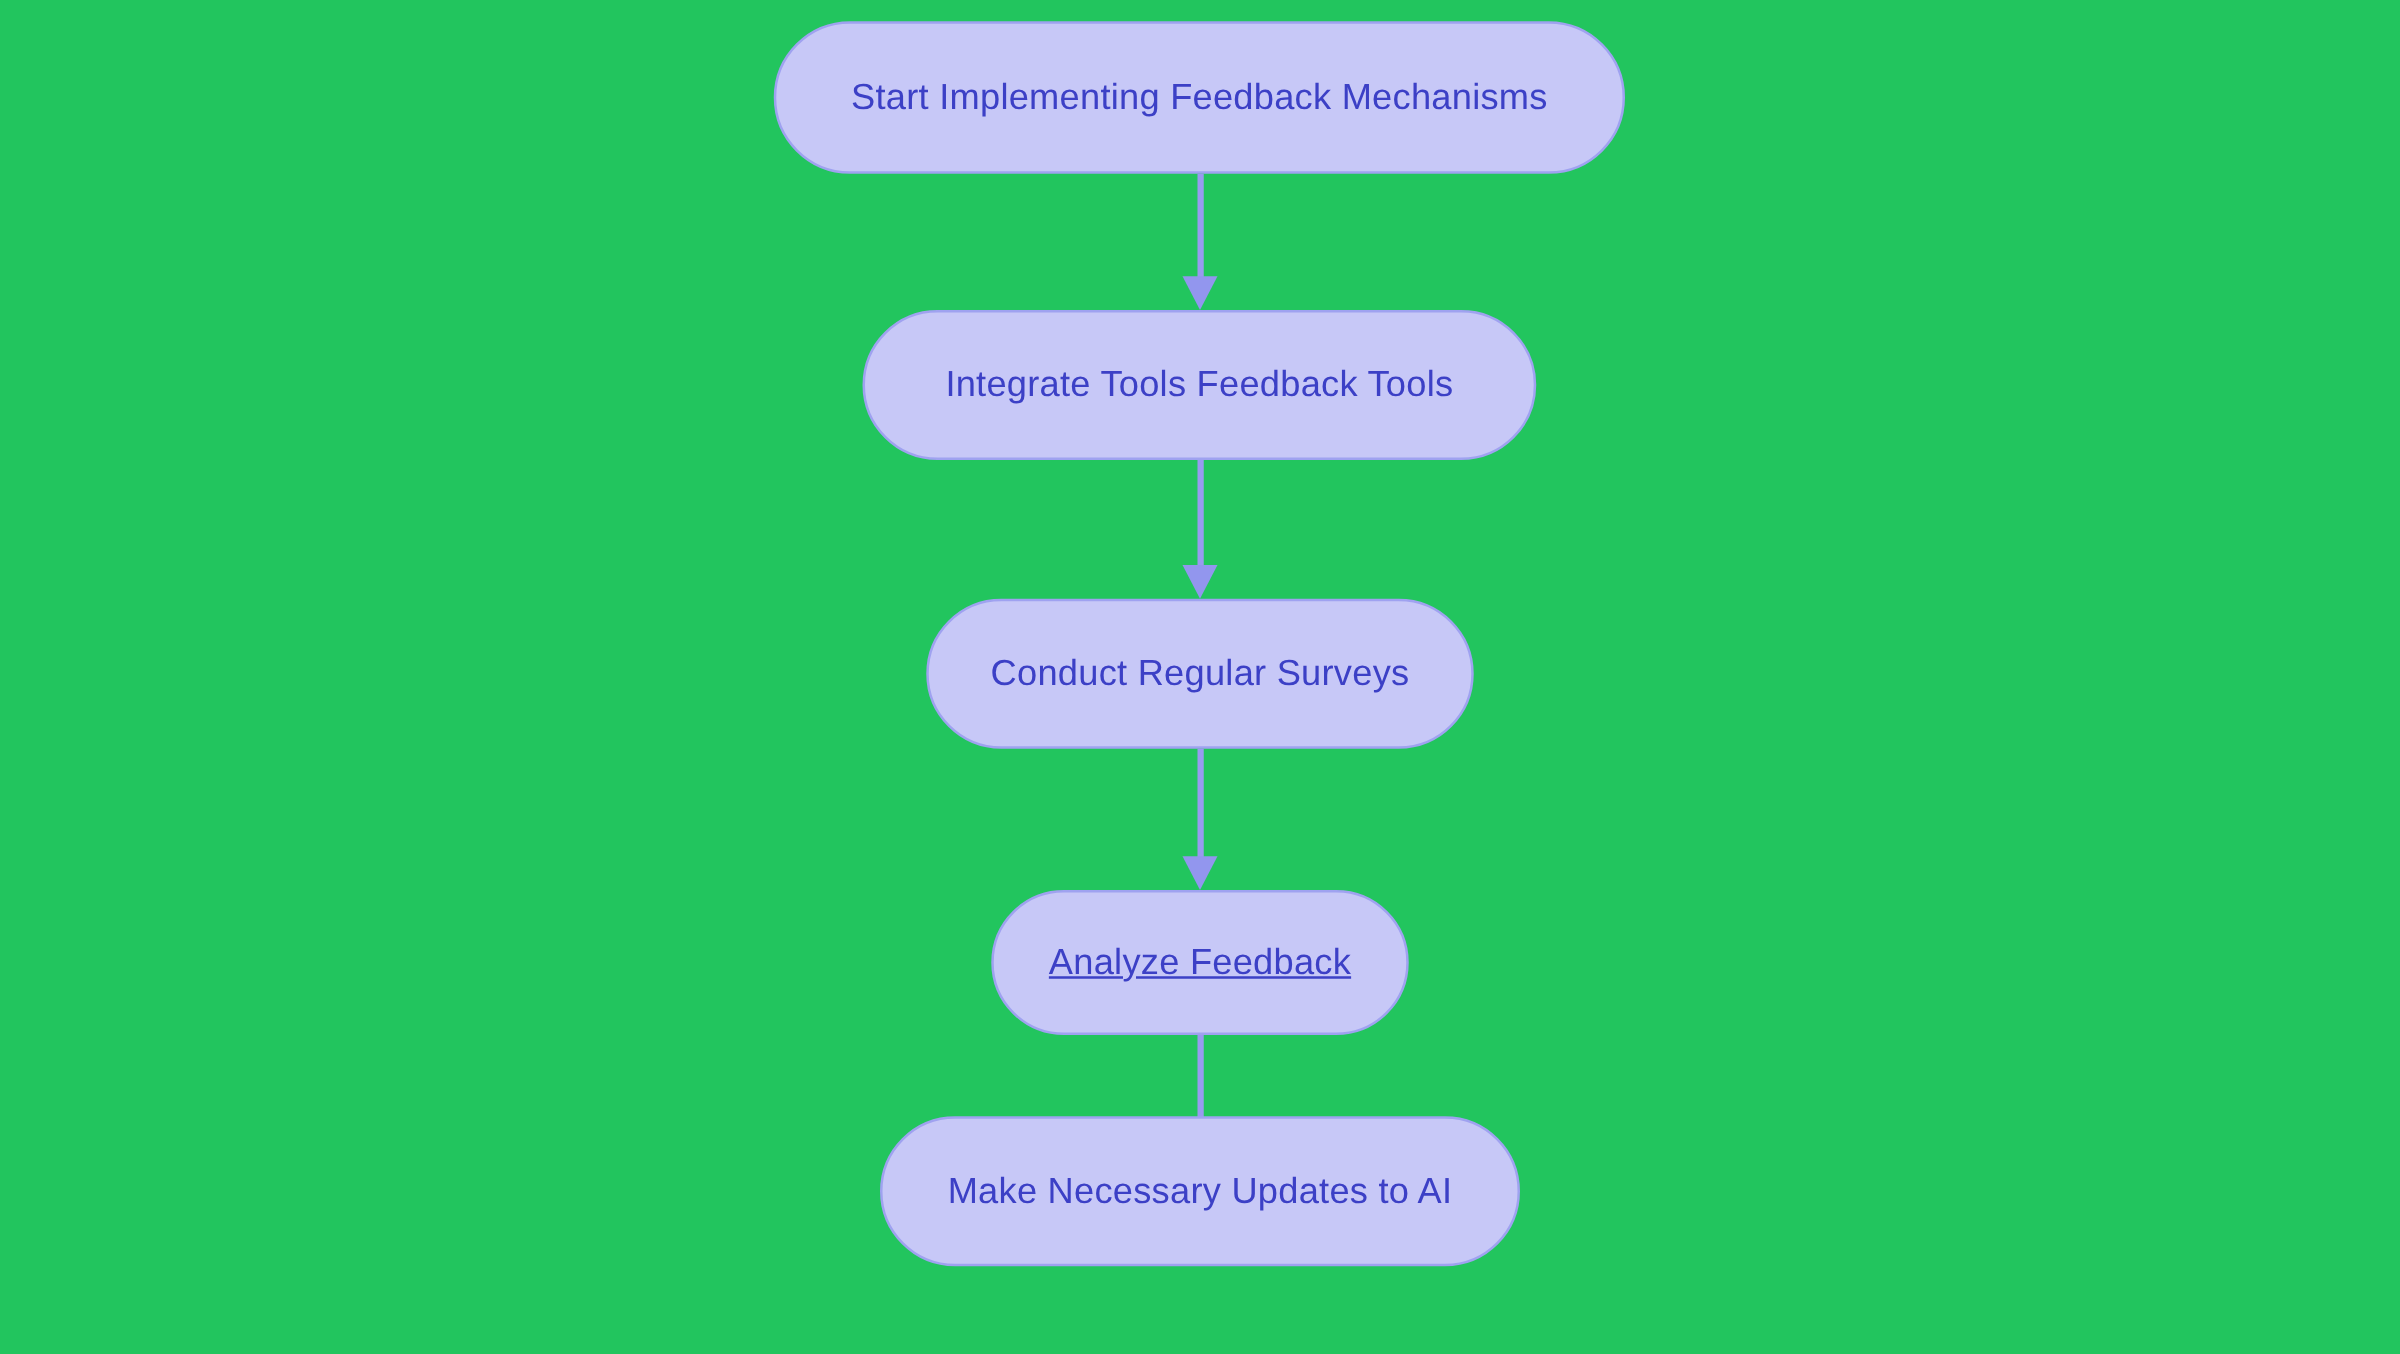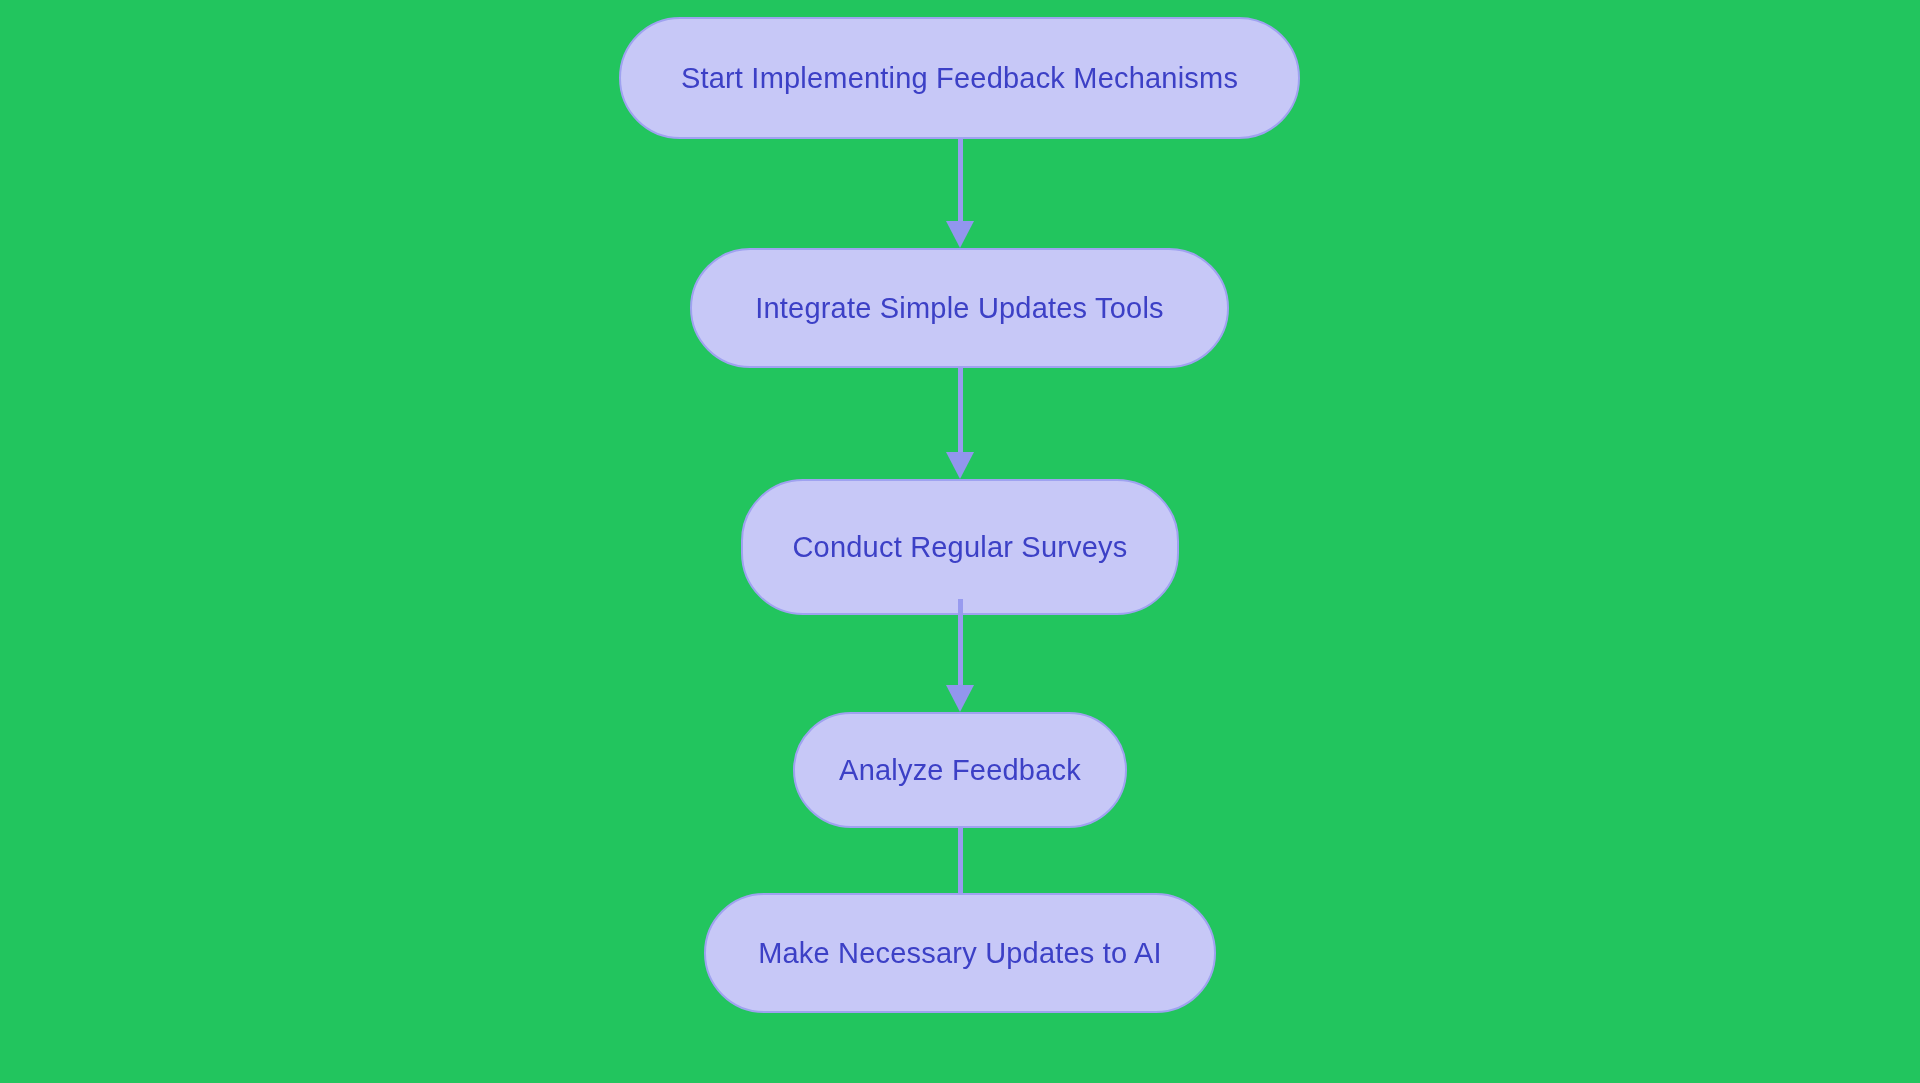--- a/index.html
+++ b/index.html
@@ -27,22 +27,22 @@
     color: #3c40c6;
     font-size: 29px;
     font-weight: 500;
     letter-spacing: 0.2px;
     text-align: center;
     box-sizing: border-box;
     white-space: nowrap;
   }
   .n1 { left: 619px; top: 17px;  width: 681px; height: 122px; }
   .n2 { left: 690px; top: 248px; width: 539px; height: 120px; }
-  .n3 { left: 741px; top: 479px; width: 438px; height: 136px; }
-  .n4 { left: 793px; top: 712px; width: 334px; height: 116px; }
+  .n3 { left: 741px; top: 479px; width: 438px; height: 120px; }
+  .n4 { left: 793px; top: 712px; width: 334px; height: 116px; text-decoration: underline; }
   .n5 { left: 704px; top: 893px; width: 512px; height: 120px; }
 
   .arrow {
     position: absolute;
     left: 946px;       
     width: 28px;
   }
   .a1 { top: 139px; height: 109px; }
   .a2 { top: 368px; height: 111px; }
   .a3 { top: 599px; height: 113px; }
@@ -74,21 +74,21 @@
   <div class="node n1">
     <span>Start Implementing Feedback Mechanisms</span>
   </div>
 
   <div class="arrow a1">
     <div class="arrow-line"></div>
     <div class="arrow-head"></div>
   </div>
 
   <div class="node n2">
-    <span>Integrate Simple Updates Tools</span>
+    <span>Integrate Tools Feedback Tools</span>
   </div>
 
   <div class="arrow a2">
     <div class="arrow-line"></div>
     <div class="arrow-head"></div>
   </div>
 
   <div class="node n3">
     <span>Conduct Regular Surveys</span>
   </div>

